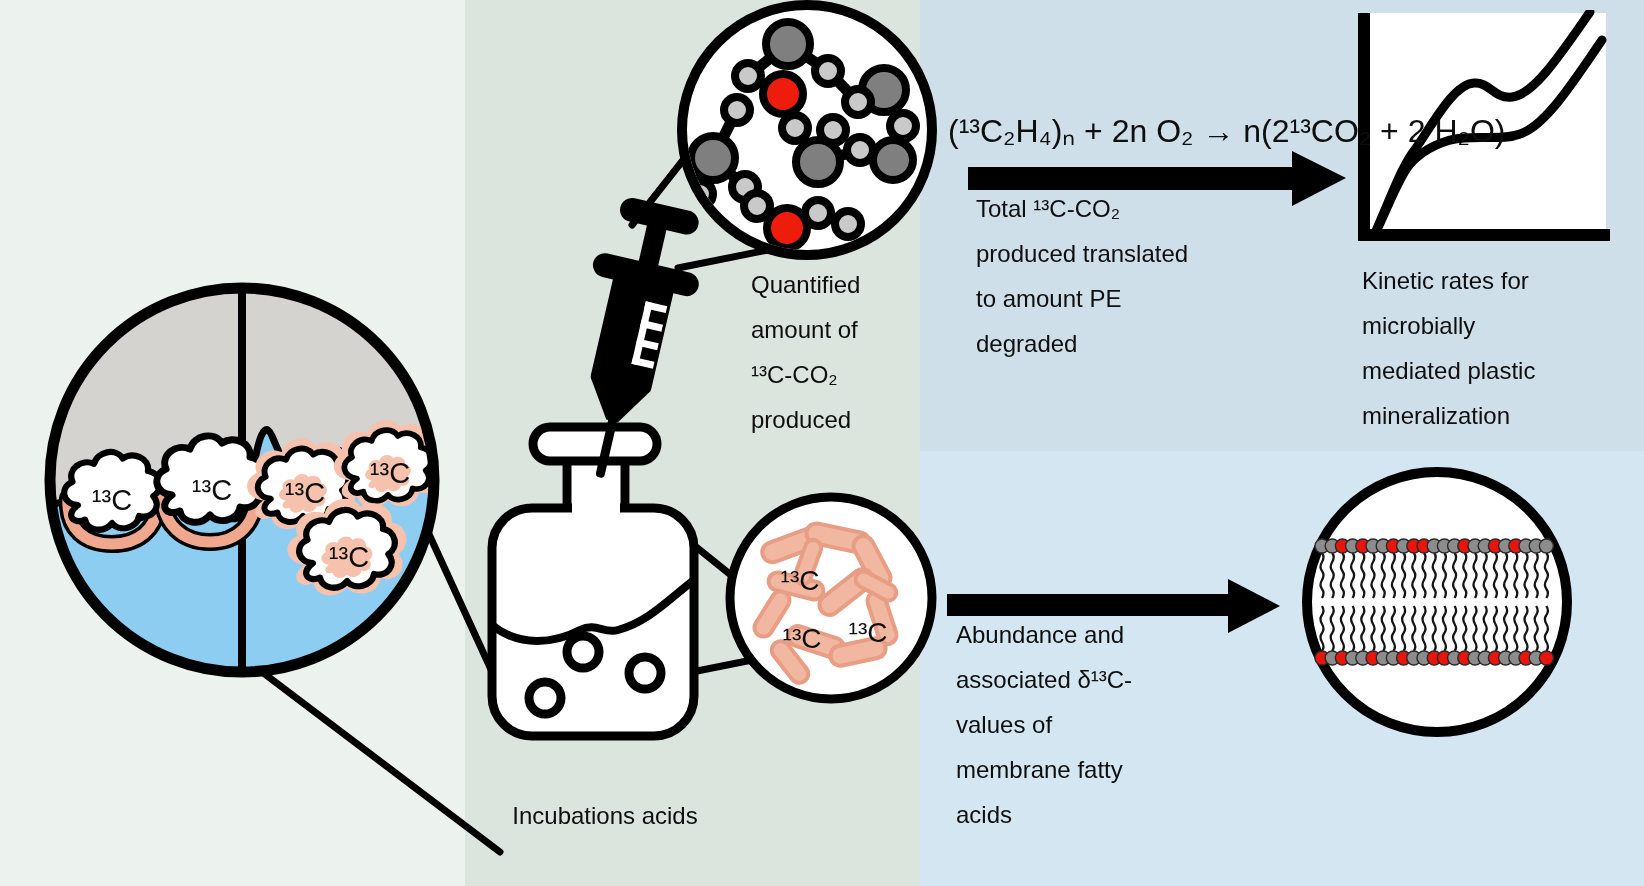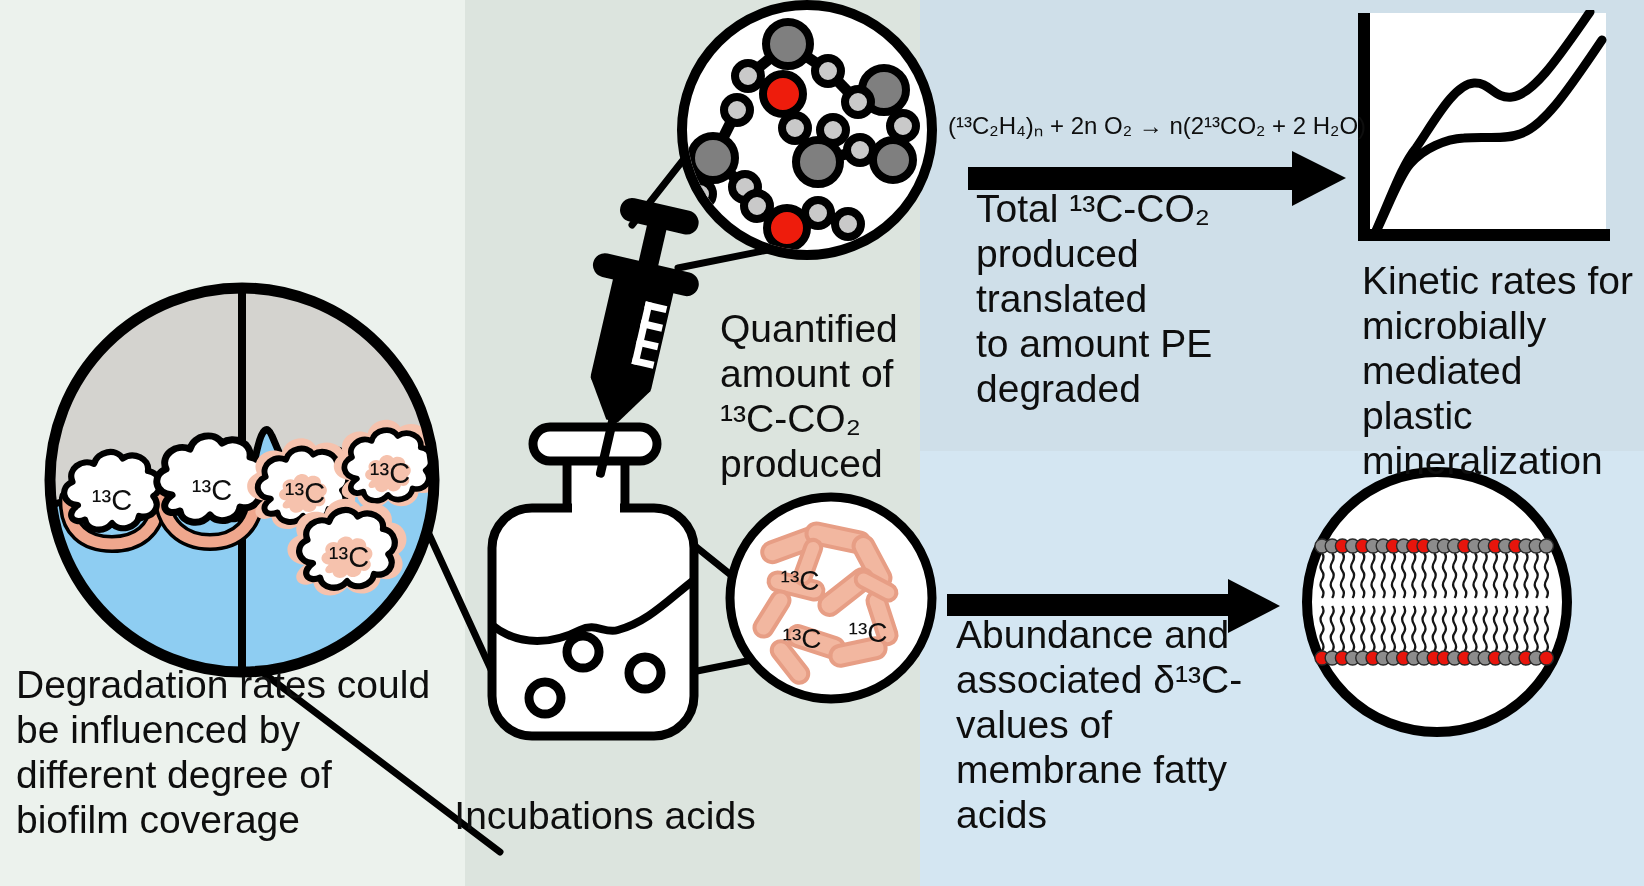--- a/index.html
+++ b/index.html
@@ -3,23 +3,23 @@
 <meta charset="utf-8">
 <style>
   html,body{margin:0;padding:0;background:#fff;}
   .fig{position:relative;width:1644px;height:886px;overflow:hidden;
        font-family:"Liberation Sans",sans-serif;color:#0e0e0e;background:#ebf1ec;}
   .panel{position:absolute;top:0;}
   .panel-left{left:0;width:465px;height:886px;background:#ecf2ed;}
   .panel-mid{left:465px;width:455px;height:886px;background:#dce4de;}
   .panel-topright{left:920px;width:724px;height:451px;background:#cfdfe9;}
   .panel-botright{left:920px;top:451px;width:724px;height:435px;background:#d4e6f2;}
-  .cap{position:absolute;white-space:pre-line;font-size:39px;line-height:45px;}
+  .cap{position:absolute;white-space:pre-line;font-size:24px;line-height:45px;}
   .cap.center{text-align:center;}
-  .equation{position:absolute;white-space:nowrap;font-size:24px;}
+  .equation{position:absolute;white-space:nowrap;font-size:32px;}
   svg.canvas{position:absolute;left:0;top:0;}
 </style>
 </head>
 <body>
 
 <div class="fig">
 
   <div class="panel panel-left"></div>
   <div class="panel panel-mid"></div>
   <div class="panel panel-topright"></div>
@@ -294,32 +294,28 @@
         <circle cx="1485.2" cy="658" r="7" fill="#8c8c8c" stroke="#2a2a2a" stroke-width="1.4"></circle>
         <circle cx="1495.4" cy="658" r="7" fill="#e8150c" stroke="#2a2a2a" stroke-width="1.4"></circle>
         <circle cx="1505.6" cy="658" r="7" fill="#8c8c8c" stroke="#2a2a2a" stroke-width="1.4"></circle>
         <circle cx="1515.8" cy="658" r="7" fill="#8c8c8c" stroke="#2a2a2a" stroke-width="1.4"></circle>
         <circle cx="1526" cy="658" r="7" fill="#e8150c" stroke="#2a2a2a" stroke-width="1.4"></circle>
         <circle cx="1536.2" cy="658" r="7" fill="#8c8c8c" stroke="#2a2a2a" stroke-width="1.4"></circle>
         <circle cx="1546.4" cy="658" r="7" fill="#e8150c" stroke="#2a2a2a" stroke-width="1.4"></circle>
       </g>
   </svg>
 
-  <div class="cap" style="left:16px;top:662px;width:430px;">Degradation rates could
-be influenced by
-different degree of
-biofilm coverage</div>
 
   <div class="cap center" style="left:440px;top:748px;width:330px;">
     <div>Incubations acids</div>
     <div></div>
     
   </div>
 
-  <div class="cap" style="left:720px;top:262px;width:230px;margin-top:44px;">Quantified
+  <div class="cap" style="left:751px;top:262px;width:230px;">Quantified
 amount of
 ¹³C-CO₂
 produced</div>
 
   <div class="equation" style="left:948px;top:108px;">(¹³C₂H₄)ₙ + 2n O₂ → n(2¹³CO₂ + 2 H₂O)</div>
 
   <div class="cap" style="left:976px;top:186px;width:340px;">Total ¹³C-CO₂
 produced translated
 to amount PE
 degraded</div>

